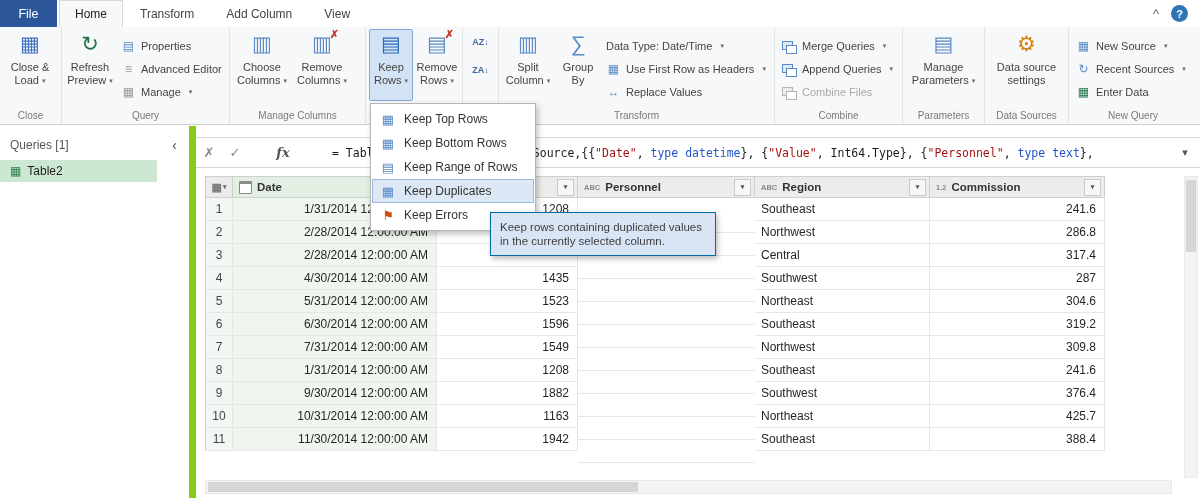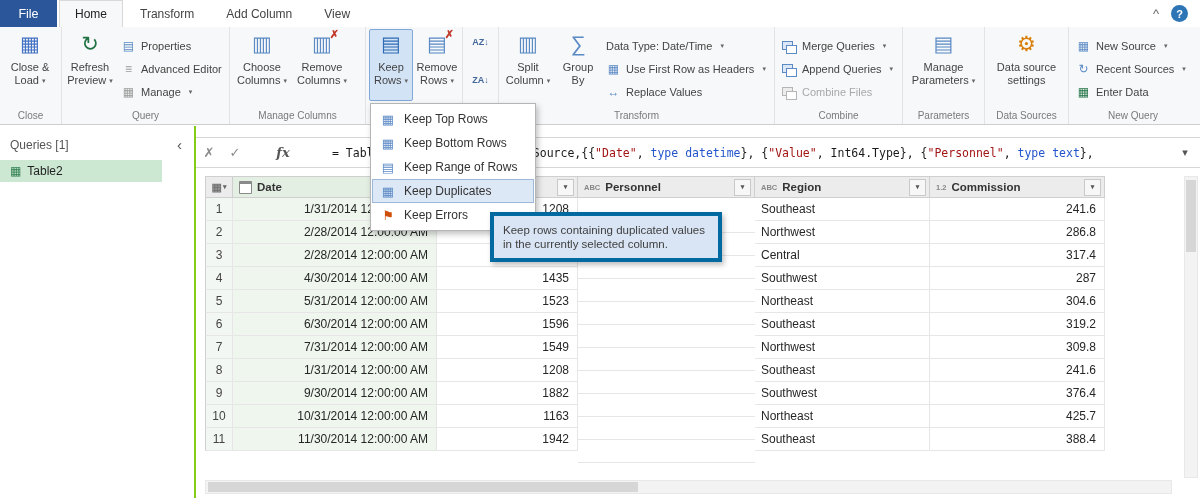--- a/index.html
+++ b/index.html
@@ -38,21 +38,21 @@
   .icombo{position:relative;}
   .icombo .xmark{position:absolute;top:-4px;right:-7px;color:#c0392b;font-size:11px;font-weight:bold;}
   .sort-btn{display:flex;align-items:center;justify-content:center;height:20px;width:28px;font-size:9px;color:#44689b;font-weight:bold;}
   
   .sq2{position:relative;width:9px;height:7px;border:1px solid #5b8ac5;background:#dce8f5;margin-right:4px;flex:0 0 auto;}
   .sq2::after{content:"";position:absolute;left:3px;top:3px;width:9px;height:7px;border:1px solid #5b8ac5;background:#fff;}
   .sq2.gray{border-color:#b5b5b5;background:#ededed;}
   .sq2.gray::after{border-color:#b5b5b5;}
 
   
-  .left-pane{position:absolute;top:126px;left:0;width:196px;bottom:0;background:#fff;border-right:2px solid #84cc16;box-sizing:border-box;}
+  .left-pane{position:absolute;top:126px;left:0;width:196px;bottom:0;background:#fff;border-right:7px solid #84cc16;box-sizing:border-box;}
   .queries-header{display:flex;justify-content:space-between;align-items:center;padding:12px 8px 8px 10px;font-size:12px;color:#555;}
   .collapse-pane{color:#555;font-size:15px;line-height:10px;padding:0 4px;}
   .query-item{display:flex;align-items:center;gap:6px;height:22px;padding-left:10px;margin-right:32px;background:#cde8d2;color:#222;}
   .query-item .qicon{color:#2e7d4f;font-size:12px;}
 
   
   .right-bg{position:absolute;left:196px;top:126px;right:0;bottom:0;background:#fff;}
 
   
   .formula-bar{position:absolute;left:196px;top:137px;right:0;height:31px;background:#fff;border-top:1px solid #d6d6d6;border-bottom:1px solid #d6d6d6;display:flex;align-items:center;box-sizing:border-box;}
@@ -97,21 +97,21 @@
 
   
   .context-menu{position:absolute;left:370px;top:103px;width:166px;background:#fff;border:1px solid #b5b5b5;box-shadow:2px 3px 6px rgba(0,0,0,.25);padding:3px 1px;z-index:50;box-sizing:border-box;}
   .menu-item{height:24px;display:flex;align-items:center;gap:8px;padding:0 8px 0 7px;font-size:12px;color:#333;border:1px solid transparent;box-sizing:border-box;}
   .menu-item.hl{background:#dde8f6;border-color:#9db8d9;}
   .mi-ic{width:16px;text-align:center;font-size:13px;line-height:1;flex:0 0 auto;}
   .mi-ic.tbl{color:#5b8ac5;}
   .mi-ic.flag{color:#cf4e0a;}
 
   
-  .tooltip{position:absolute;left:490px;top:212px;width:206px;background:#d9e5f4;border:4px solid #0369a1;box-shadow:2px 3px 5px rgba(0,0,0,.25);padding:7px 9px;font-size:11.5px;line-height:14px;color:#404040;z-index:60;}
+  .tooltip{position:absolute;left:490px;top:212px;width:206px;background:#d9e5f4;border:1px solid #0369a1;box-shadow:2px 3px 5px rgba(0,0,0,.25);padding:7px 9px;font-size:11.5px;line-height:14px;color:#404040;z-index:60;}
 </style>
 </head>
 <body>
 
 <div class="app">
 
   <div class="tabbar">
     <div class="file-btn">File</div>
     <div class="tab selected">Home</div>
     <div class="tab">Transform</div>
@@ -200,21 +200,21 @@
           <div class="blabel">
             <div>Remove</div>
             <div><span>Rows</span><span class="dd">▾</span></div>
           </div>
         </div>
       </div>
       <div class="rgroup-label"></div>
     </div>
 
     <div class="rgroup" style="width:36px">
-      <div class="rgroup-content" style="flex-direction:column;align-items:center;gap:18px;padding-top:5px;">
+      <div class="rgroup-content" style="flex-direction:column;align-items:center;gap:8px;padding-top:5px;">
         <div class="sort-btn">
             <span>AZ↓</span>
           </div>
         <div class="sort-btn">
             <span>ZA↓</span>
           </div>
       </div>
       <div class="rgroup-label"></div>
     </div>
 

